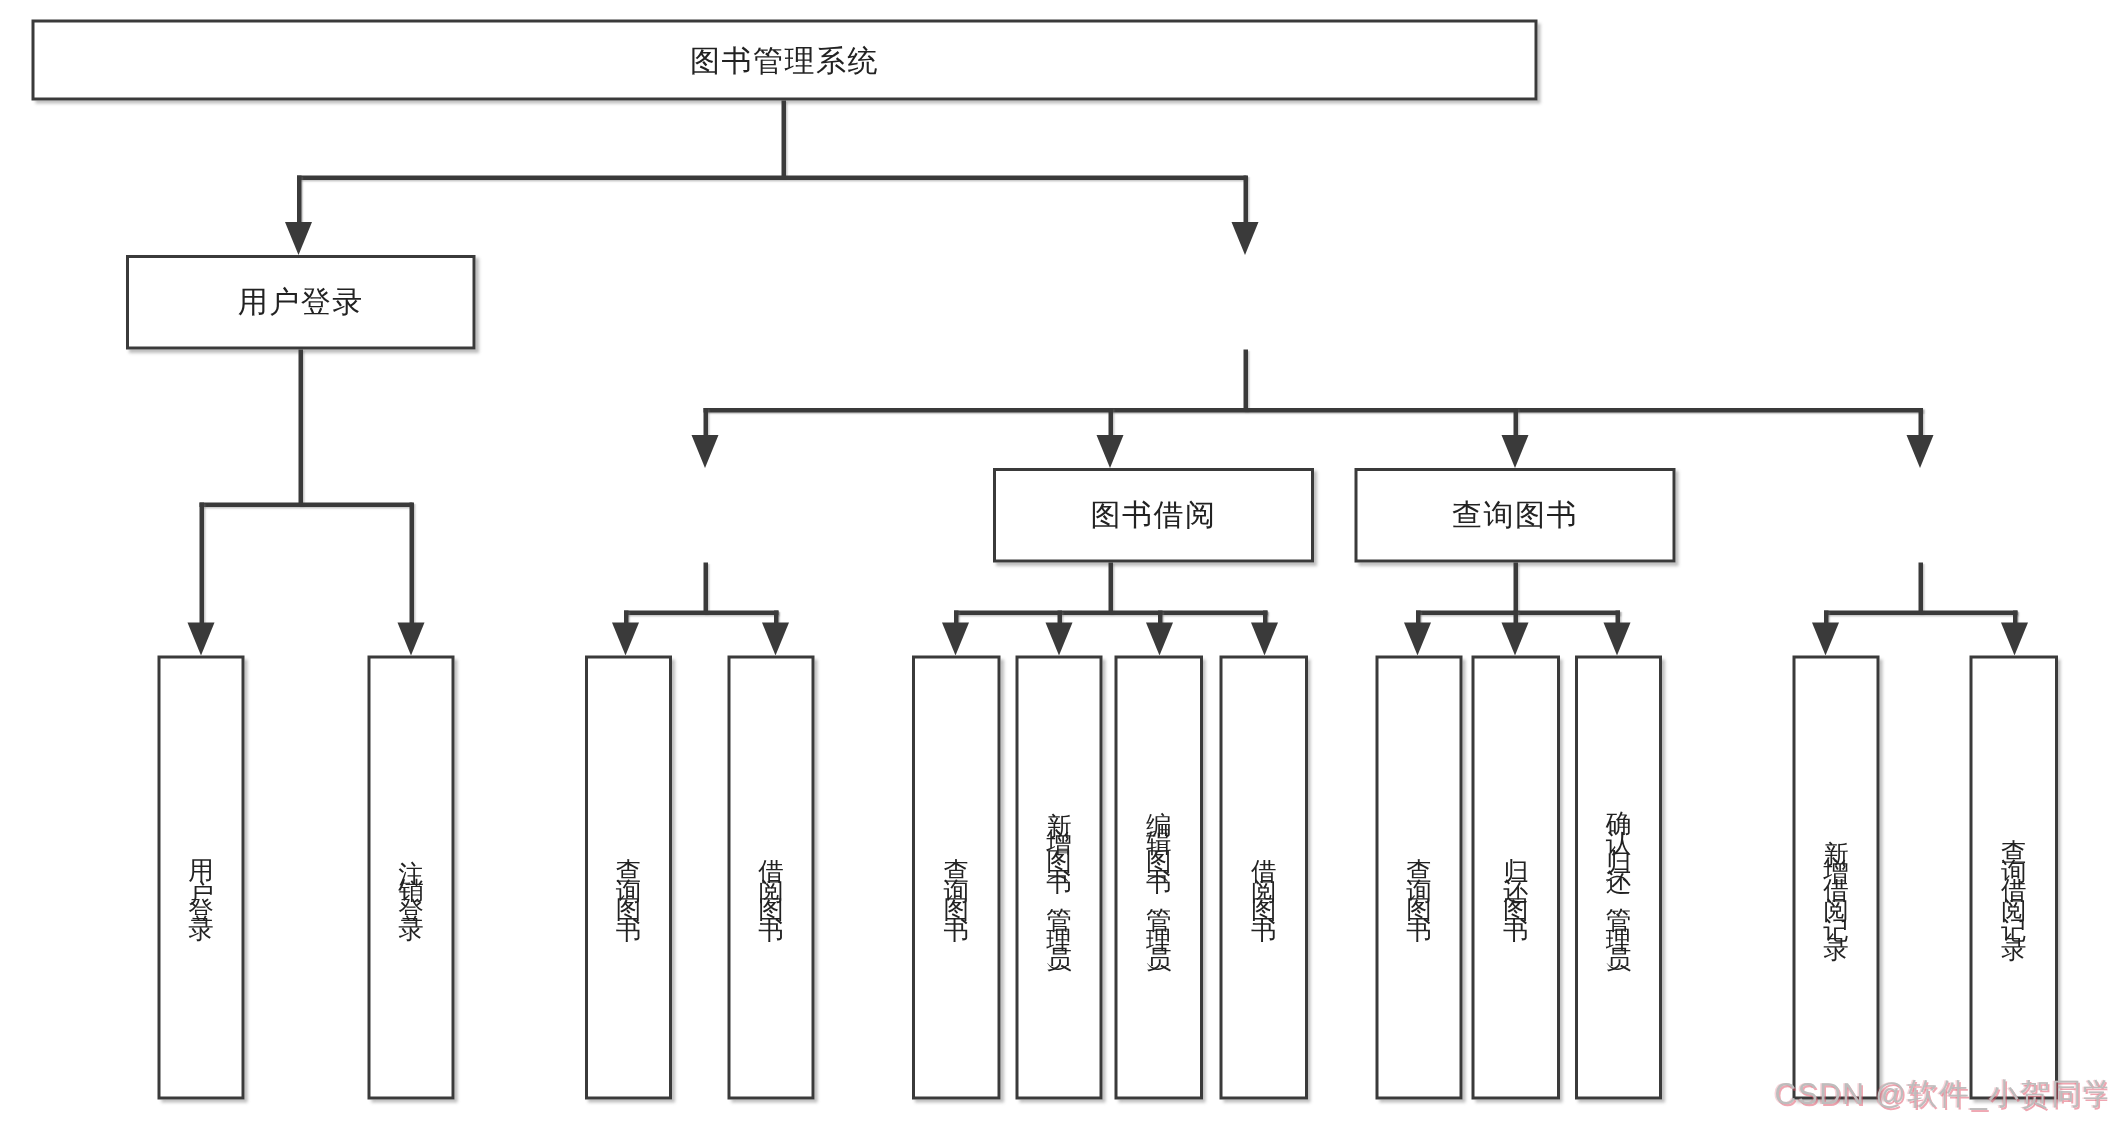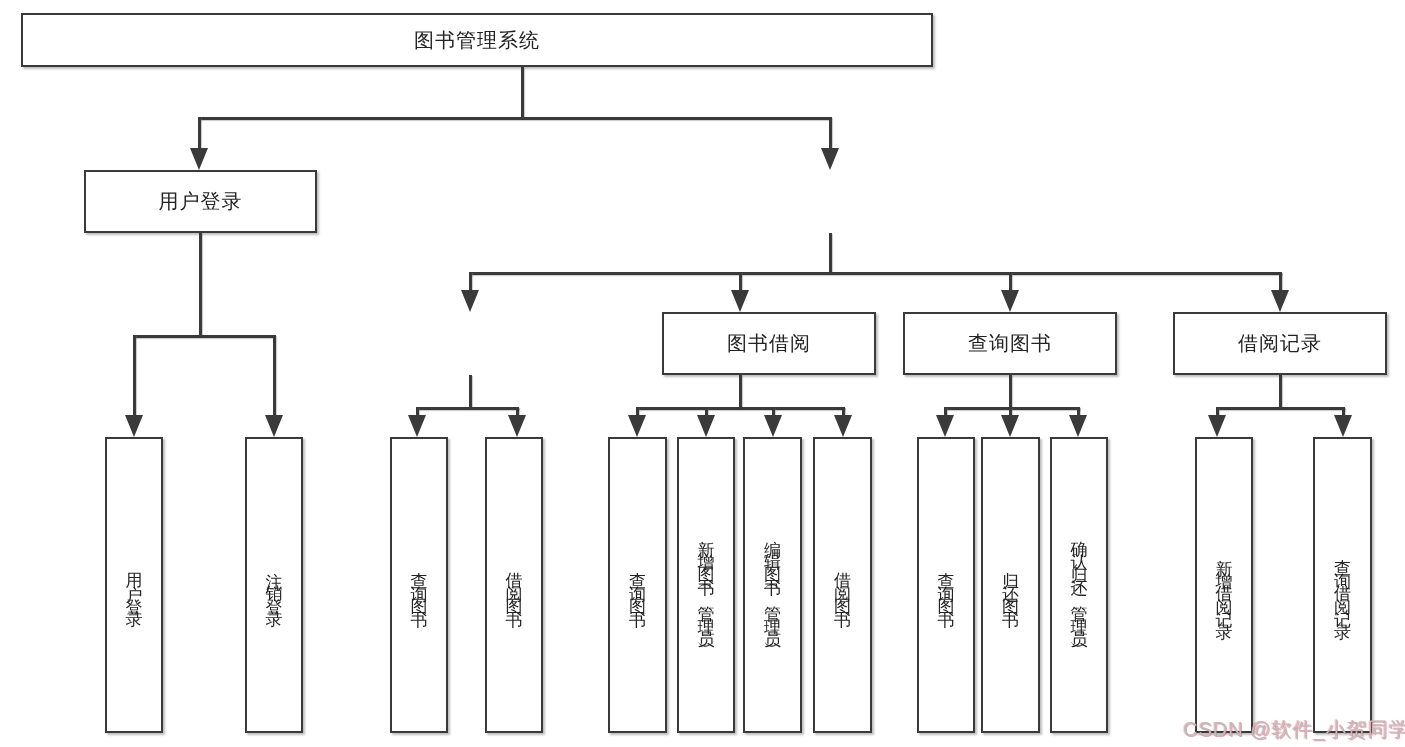--- a/index.html
+++ b/index.html
@@ -46,21 +46,21 @@
     letter-spacing:1px;
     text-shadow:1px 1px 0 rgba(224,78,100,0.5), -1px 0 0 rgba(224,78,100,0.25);
     white-space:nowrap;
   }
 </style>
 </head>
 <body>
 
 <div id="canvas">
 
-  <div class="box hbox" style="left:21px;top:13px;width:912px;height:54px;">
+  <div class="box hbox" style="left:21px;top:13px;width:1004px;height:54px;">
     <span>图书管理系统</span>
   </div>
 
   <div class="vline" style="left:521px;top:67px;height:51px;"></div>
   <div class="hline" style="left:198px;top:117px;width:633px;"></div>
   <div class="vline" style="left:198px;top:117px;height:33px;"></div>
   <div class="arrow" style="left:190px;top:148px;"></div>
   <div class="vline" style="left:829px;top:117px;height:33px;"></div>
   <div class="arrow" style="left:821px;top:148px;"></div>
 
@@ -84,23 +84,20 @@
   <div class="vline" style="left:1009px;top:272px;height:20px;"></div>
   <div class="arrow" style="left:1001px;top:290px;"></div>
   <div class="vline" style="left:1279px;top:272px;height:20px;"></div>
   <div class="arrow" style="left:1271px;top:290px;"></div>
 
   <div class="box hbox" style="left:662px;top:312px;width:214px;height:63px;">
     <span>图书借阅</span>
   </div>
   <div class="box hbox" style="left:903px;top:312px;width:214px;height:63px;">
     <span>查询图书</span>
-  </div>
-  <div class="box hbox" style="left:1173px;top:312px;width:214px;height:63px;">
-    <span>借阅记录</span>
   </div>
 
   <div class="vline" style="left:469px;top:375px;height:34px;"></div>
   <div class="hline" style="left:416px;top:407px;width:103px;"></div>
   <div class="vline" style="left:416px;top:407px;height:10px;"></div>
   <div class="arrow" style="left:408px;top:415px;"></div>
   <div class="vline" style="left:516px;top:407px;height:10px;"></div>
   <div class="arrow" style="left:508px;top:415px;"></div>
 
   <div class="vline" style="left:739px;top:375px;height:34px;"></div>

